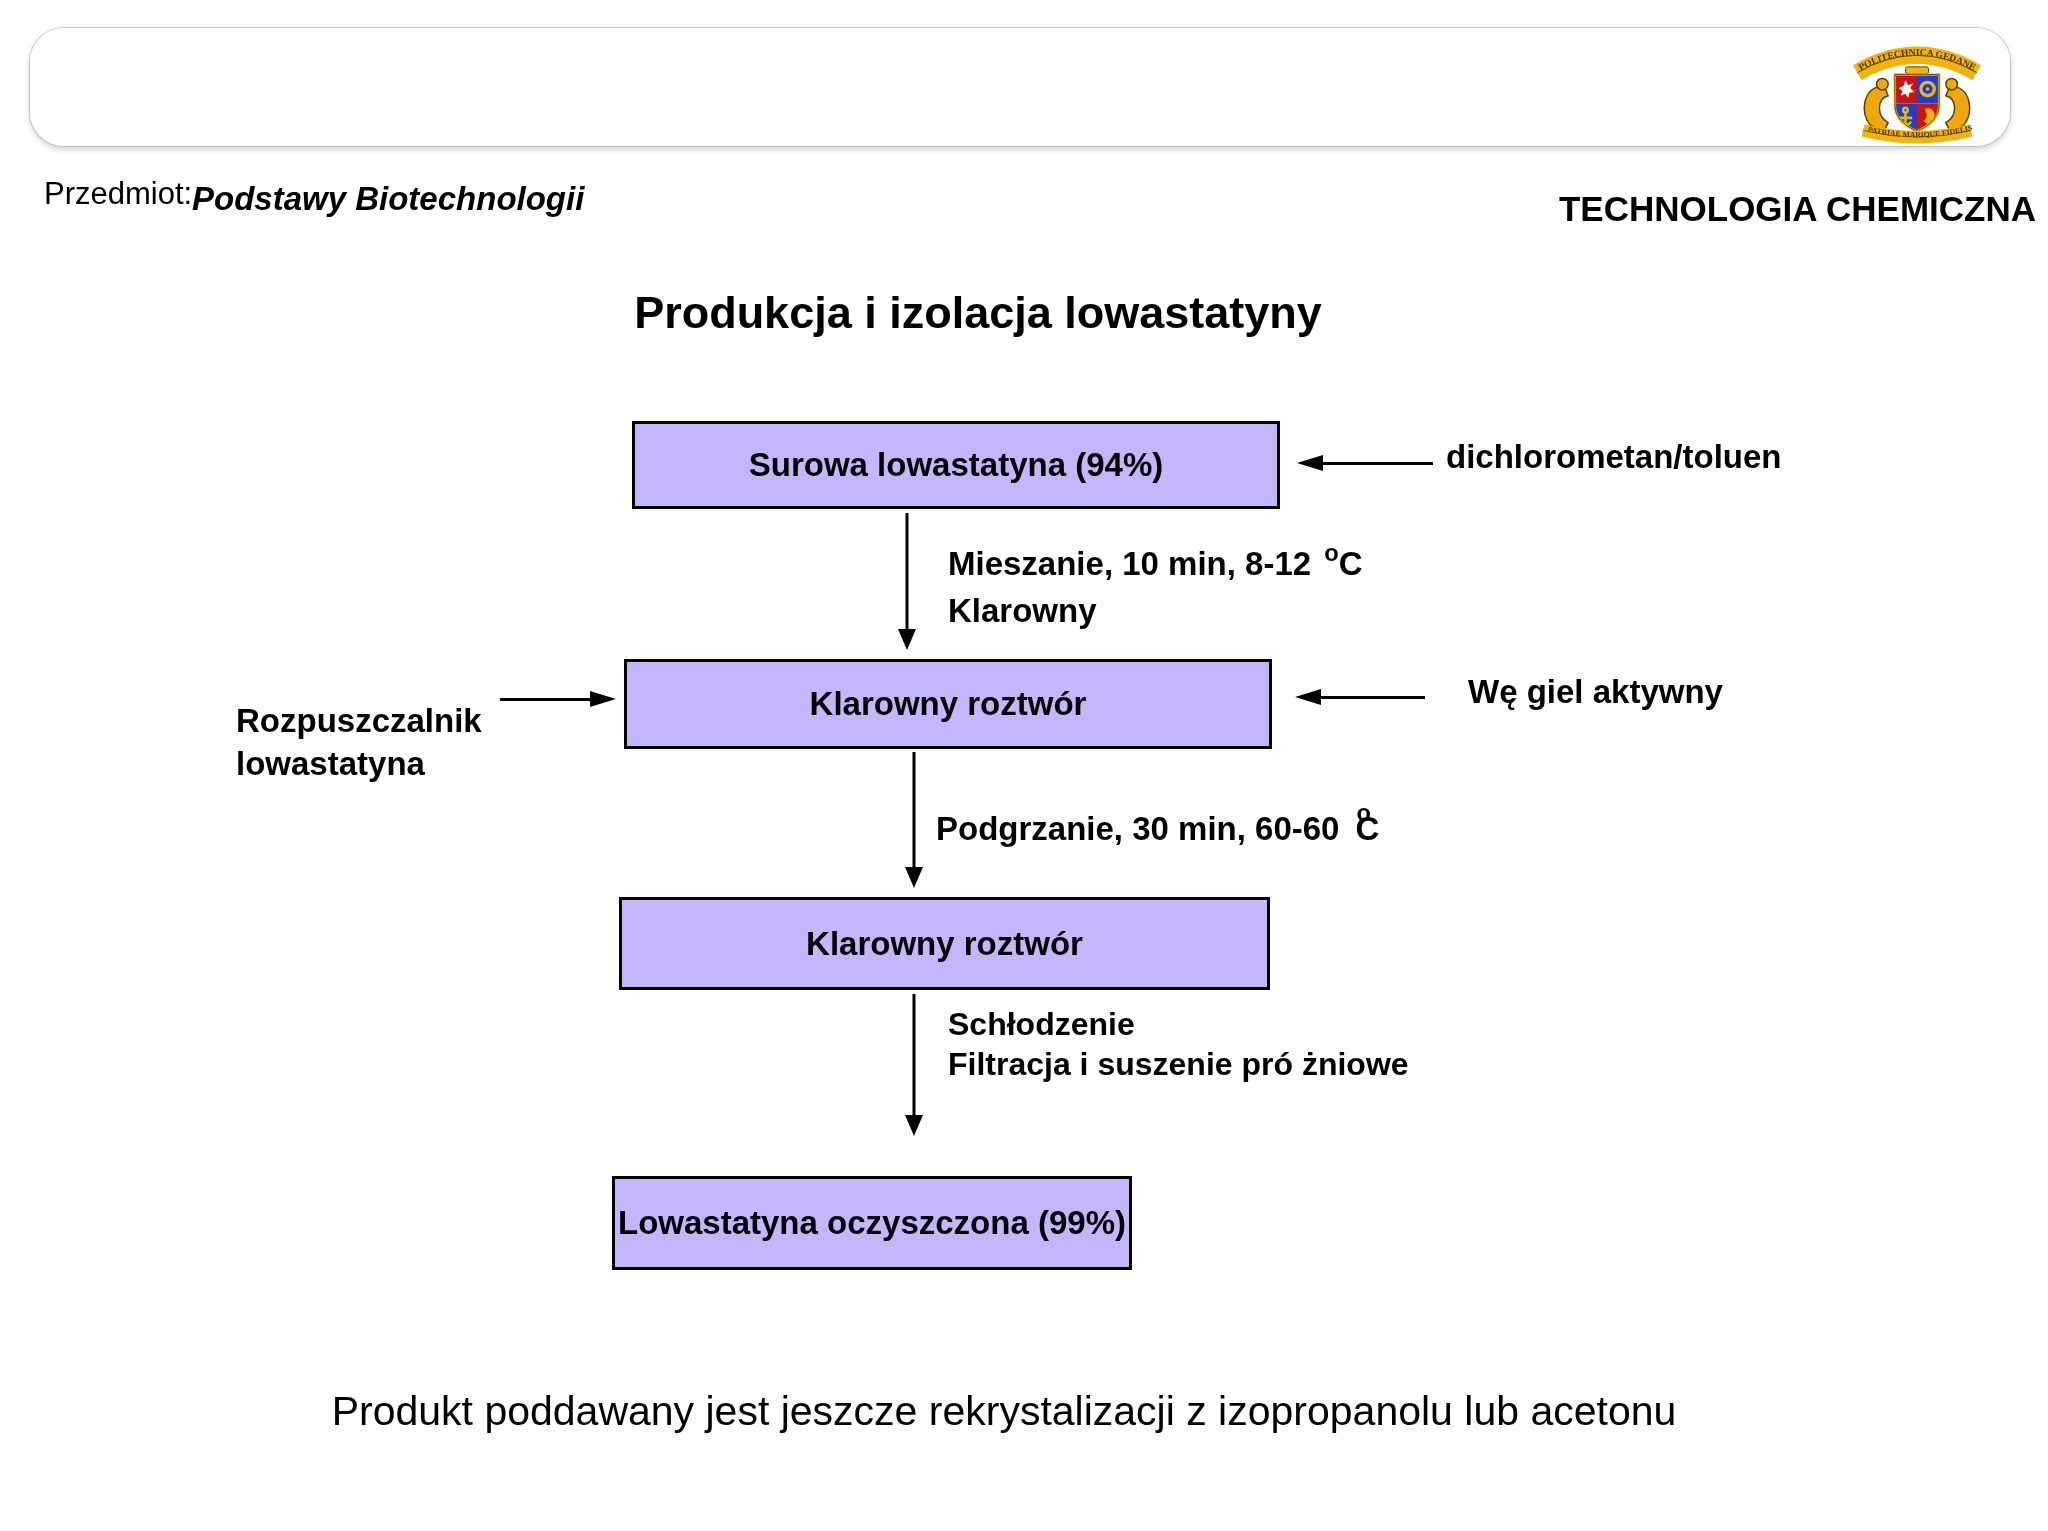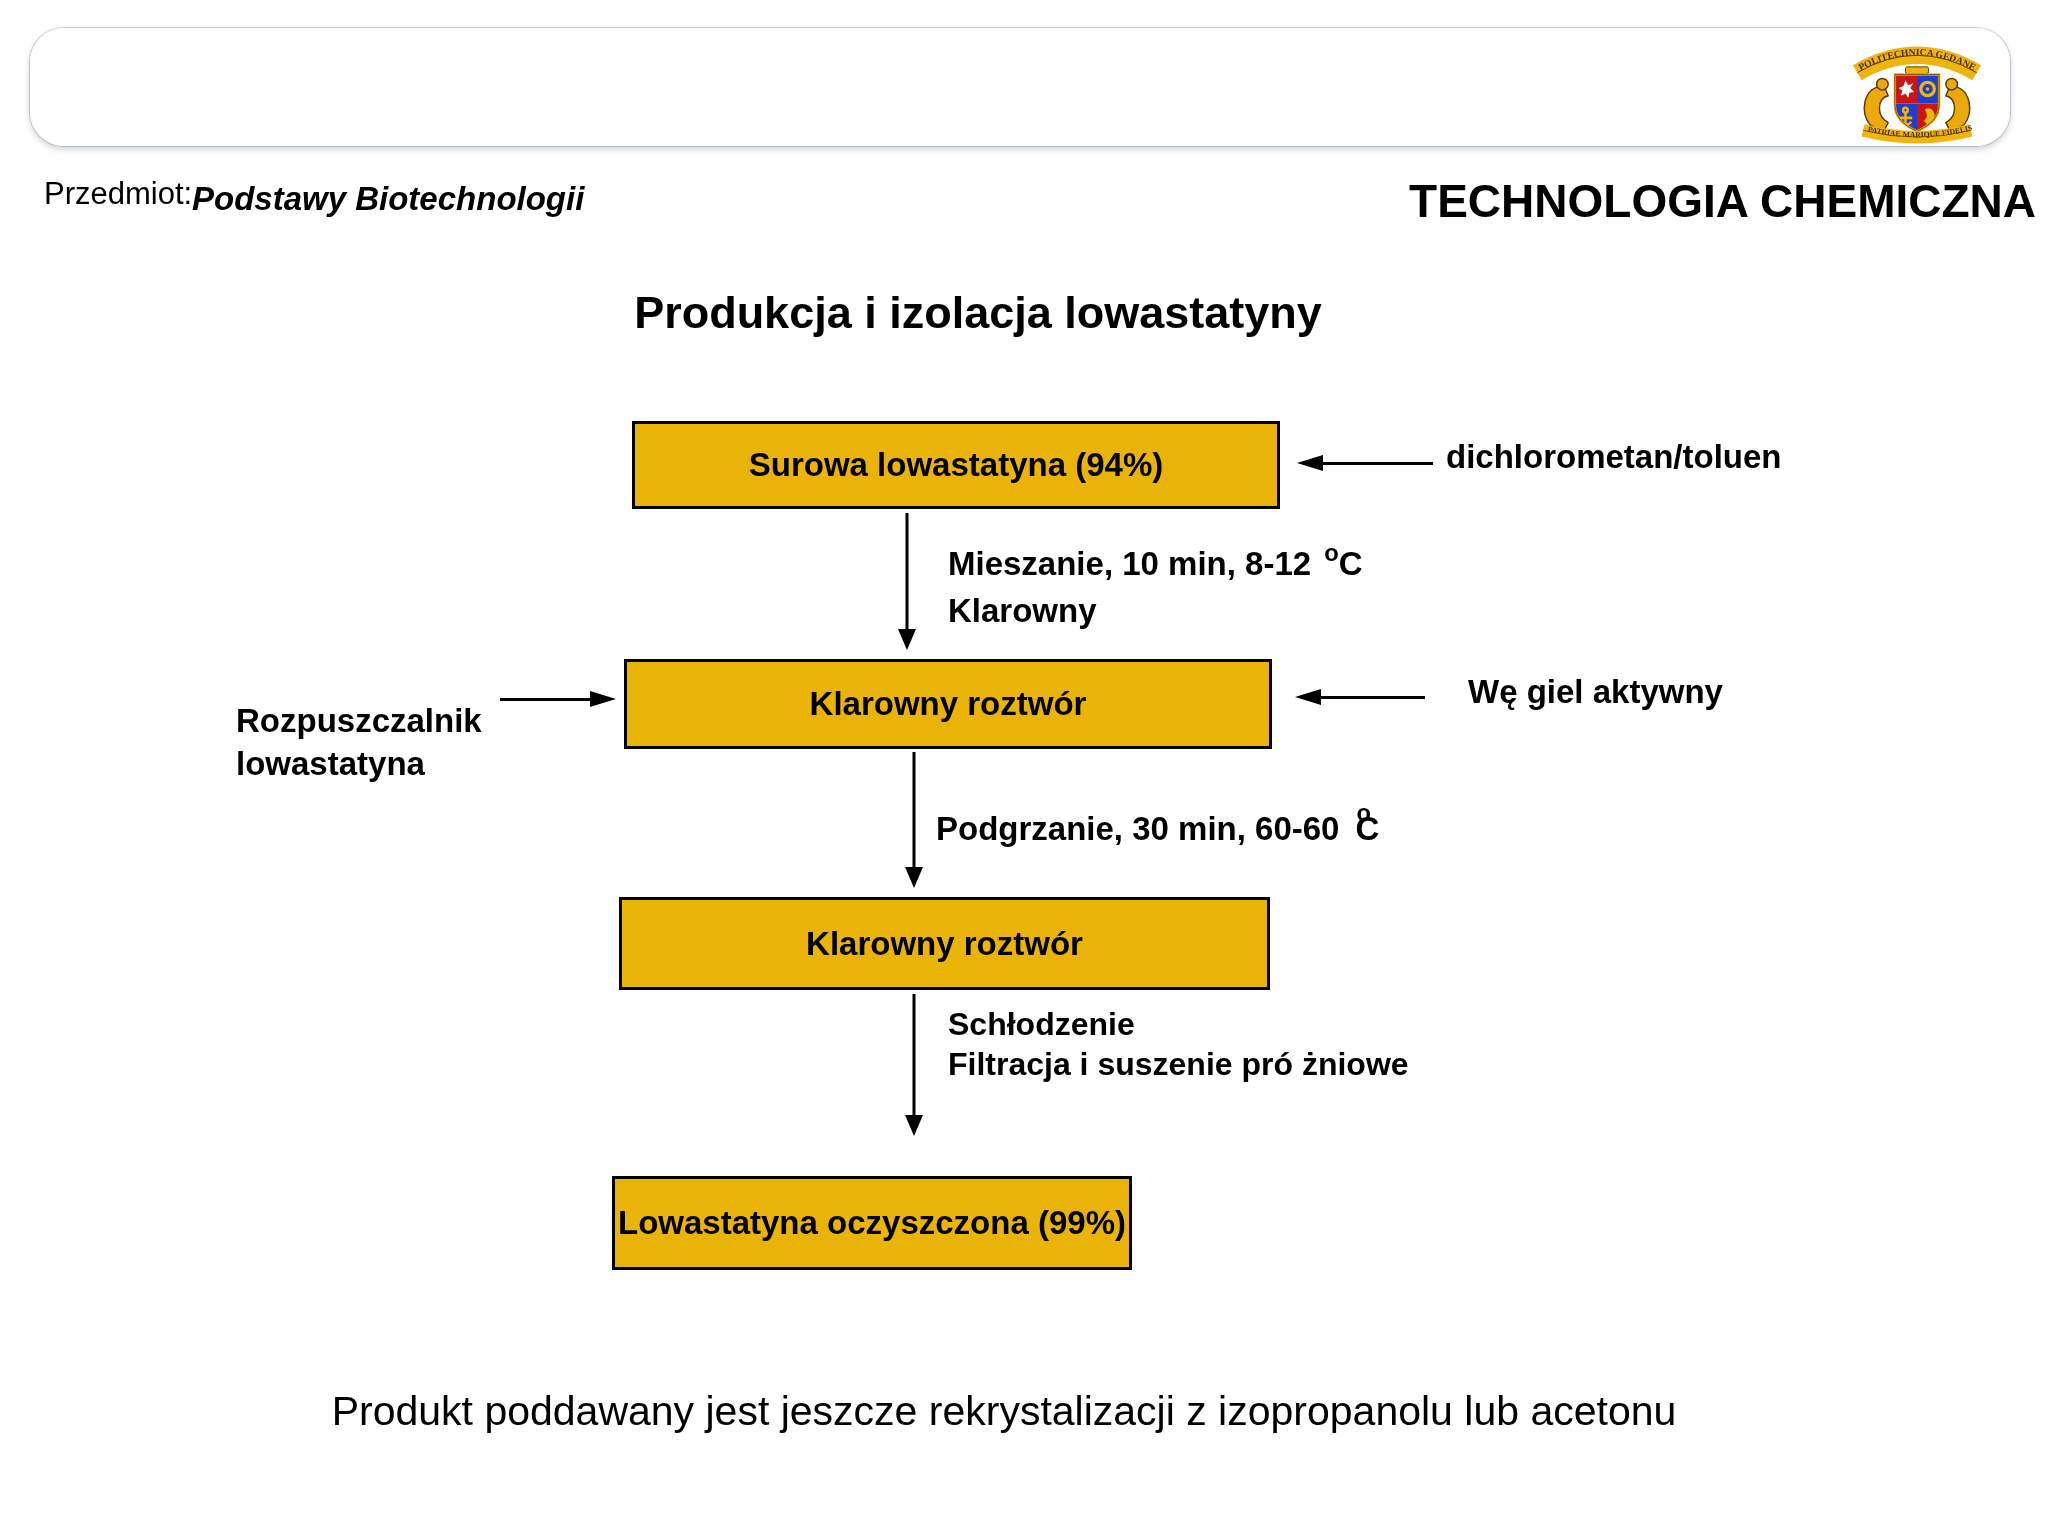--- a/index.html
+++ b/index.html
@@ -12,27 +12,27 @@
     background:linear-gradient(180deg,#7ca1cd 0%,#6democratic 0%,#6b93c2 18%,#527dae 55%,#40699c 82%,#47719f 100%);
     box-shadow:0 0 0 1px rgba(150,165,195,.55),0 3px 7px rgba(0,0,0,.20);}
   .header-title{position:absolute;left:120px;top:0;height:100%;display:flex;align-items:center;
     color:#fff;font-size:47px;white-space:nowrap;transform:scaleX(.97);transform-origin:left center;}
 
   .logo{position:absolute;left:1840px;top:30px;width:154px;height:118px;}
 
   
   .subject-label{position:absolute;left:44px;top:176px;font-size:31px;}
   .subject-value{position:absolute;left:192px;top:180px;font-size:33px;font-weight:bold;font-style:italic;}
-  .department{position:absolute;right:12px;top:174px;font-size:46px;font-weight:bold;white-space:nowrap;text-align:right;}
+  .department{position:absolute;right:12px;top:189px;font-size:35px;font-weight:bold;white-space:nowrap;text-align:right;}
 
   
   .slide-title{position:absolute;left:582px;top:287px;width:792px;text-align:center;
     font-size:45px;font-weight:bold;white-space:nowrap;}
 
-  .fbox{position:absolute;border:3px solid #000;background:#eab308;box-sizing:border-box;
+  .fbox{position:absolute;border:3px solid #000;background:#c4b5fd;box-sizing:border-box;
     display:flex;align-items:center;justify-content:center;font-weight:bold;font-size:33px;white-space:nowrap;}
 
   .lbl{position:absolute;font-weight:bold;font-size:33px;white-space:nowrap;}
   .lbl.multi{line-height:43px;margin-top:48px;}
   .steps3{line-height:40px;font-size:32px;}
 
   sup.deg{font-size:0.72em;vertical-align:14px;margin-left:13px;}
   .ostack{position:relative;display:inline-block;margin-left:16px;}
   .ostack .o{position:absolute;left:1px;top:-0.48em;font-size:0.72em;}
 

